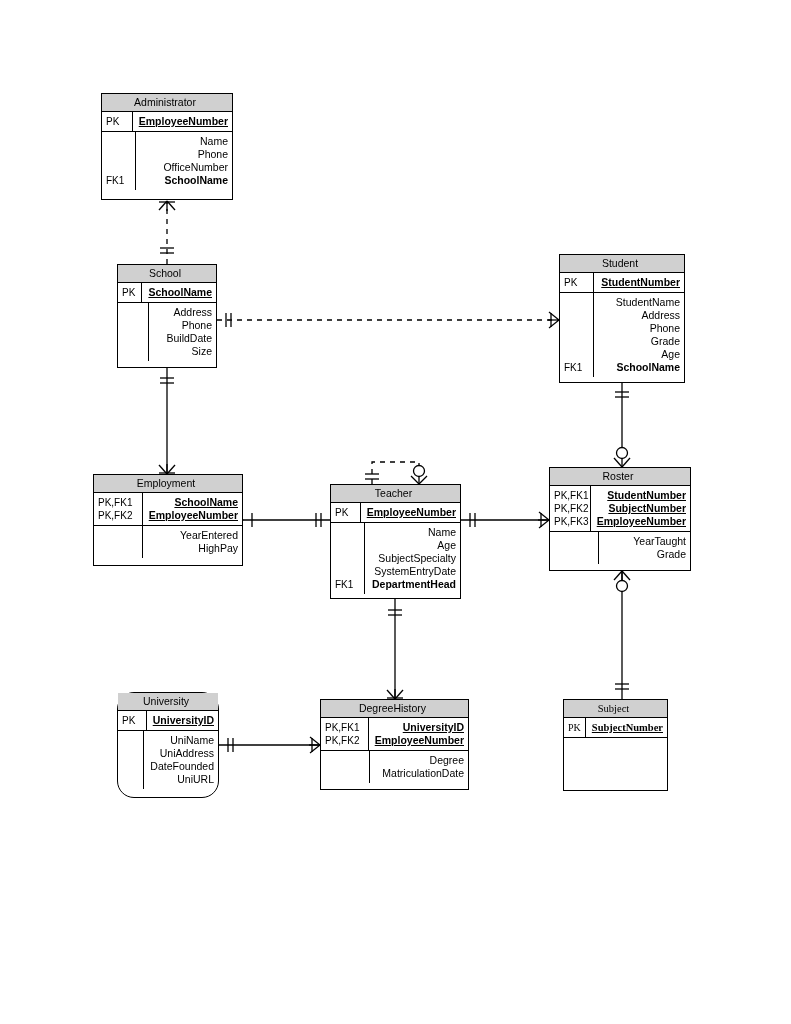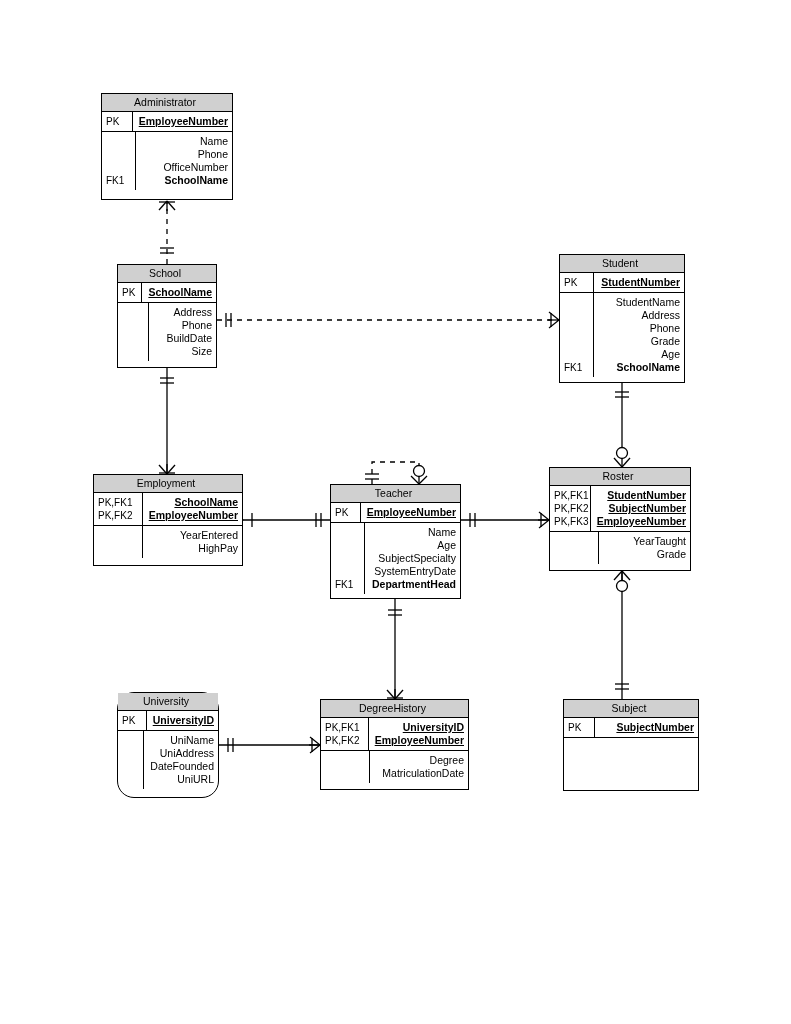--- a/index.html
+++ b/index.html
@@ -351,21 +351,21 @@
           </div>
         </div>
         <div class="section">
           <div class="col-key" style="width: 48px;"><div class="keycell spacer-row">&nbsp;</div><div class="keycell spacer-row">&nbsp;</div></div>
           <div class="col-attr">
             <div class="attr-row">Degree</div>
             <div class="attr-row">MatriculationDate</div>
           </div>
         </div>
       </div>
-      <div class="entity" style="left: 563px; top: 699px; width: 136px; height: 92px;">
+      <div class="entity" style="left: 563px; top: 699px; width: 105px; height: 92px; font-family: Liberation Serif, serif;">
         <div class="entity-title">Subject</div>
         <div class="section key-sect">
           <div class="col-key" style="width: 30px;"><div class="keycell">PK</div></div>
           <div class="col-attr">
             <div class="attr-row pk-attr">SubjectNumber</div>
           </div>
         </div>
       </div>
     </div>
 

